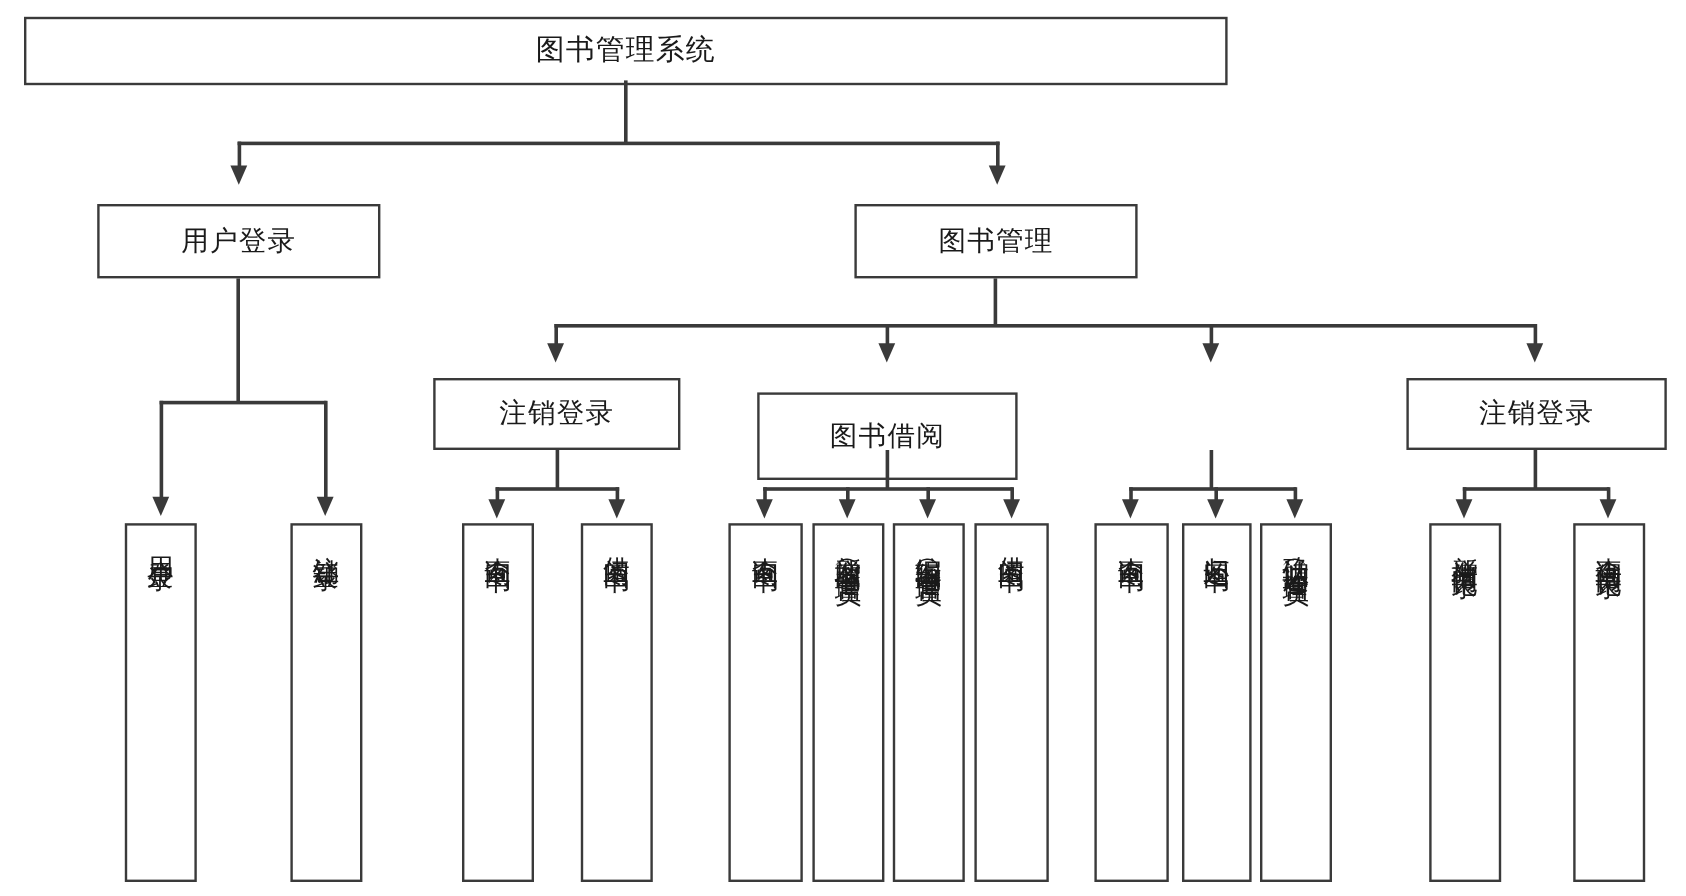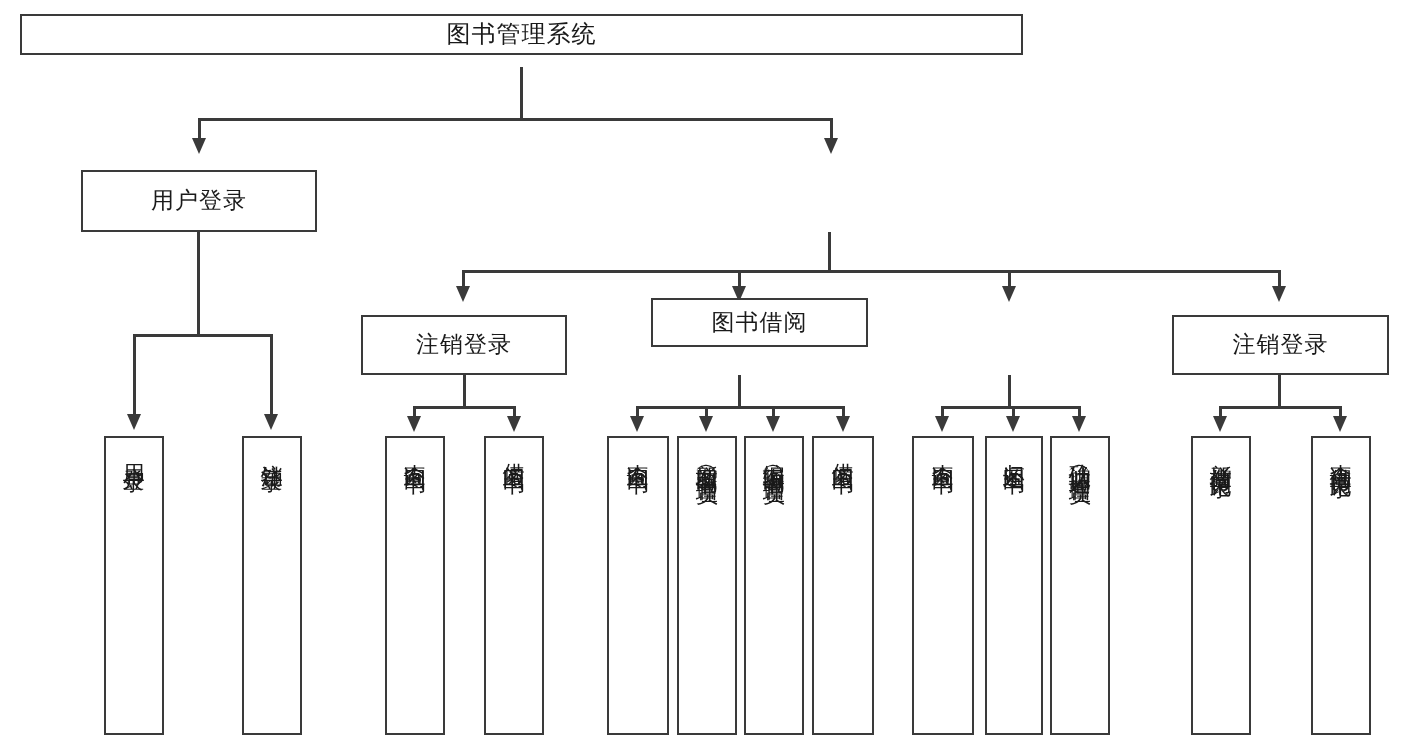--- a/index.html
+++ b/index.html
@@ -80,33 +80,36 @@
     white-space: nowrap;
     letter-spacing: 0.5px;
     font-family: "Liberation Sans", "DejaVu Sans", sans-serif;
   }
 </style>
 </head>
 <body>
 
 <div id="canvas">
 
-  <div class="node root" style="left:20px; top:14px; width:1003px; height:41px;">
+  <div class="node root" style="left:20px; top:14px; width:1003px; height:57px;">
     <span class="label">图书管理系统</span>
   </div>
 
   <div class="conn vline" style="left:520px; top:67px; width:2.5px; height:52px;"></div>
   <div class="conn hline" style="left:198px; top:118px; width:635px; height:2.5px;"></div>
   <div class="conn vline" style="left:198px; top:118px; width:2.5px; height:22px;"></div>
   <div class="conn vline" style="left:830px; top:118px; width:2.5px; height:22px;"></div>
   <div class="arrow" style="left:192px; top:138px;"></div>
   <div class="arrow" style="left:824px; top:138px;"></div>
 
   <div class="node lvl2" style="left:81px; top:170px; width:236px; height:62px;">
     <span class="label">用户登录</span>
+  </div>
+  <div class="node lvl2" style="left:712px; top:170px; width:236px; height:62px;">
+    <span class="label">图书管理</span>
   </div>
 
   <div class="conn vline" style="left:197px; top:232px; width:2.5px; height:104px;"></div>
   <div class="conn hline" style="left:133px; top:334px; width:139px; height:2.5px;"></div>
   <div class="conn vline" style="left:133px; top:334px; width:2.5px; height:82px;"></div>
   <div class="conn vline" style="left:270px; top:334px; width:2.5px; height:82px;"></div>
   <div class="arrow" style="left:127px; top:414px;"></div>
   <div class="arrow" style="left:264px; top:414px;"></div>
 
   <div class="conn vline" style="left:828px; top:232px; width:2.5px; height:40px;"></div>
@@ -116,21 +119,21 @@
   <div class="conn vline" style="left:1008px; top:270px; width:2.5px; height:18px;"></div>
   <div class="conn vline" style="left:1278px; top:270px; width:2.5px; height:18px;"></div>
   <div class="arrow" style="left:456px; top:286px;"></div>
   <div class="arrow" style="left:732px; top:286px;"></div>
   <div class="arrow" style="left:1002px; top:286px;"></div>
   <div class="arrow" style="left:1272px; top:286px;"></div>
 
   <div class="node lvl3" style="left:361px; top:315px; width:206px; height:60px;">
     <span class="label">注销登录</span>
   </div>
-  <div class="node lvl3" style="left:631px; top:298px; width:217px; height:49px;margin-left:20px;">
+  <div class="node lvl3" style="left:631px; top:327px; width:217px; height:73px;">
     <span class="label">图书借阅</span>
   </div>
   <div class="node lvl3" style="left:1172px; top:315px; width:217px; height:60px;">
     <span class="label">注销登录</span>
   </div>
 
   <div class="conn vline" style="left:463px; top:375px; width:2.5px; height:33px;"></div>
   <div class="conn hline" style="left:413px; top:406px; width:103px; height:2.5px;"></div>
   <div class="conn vline" style="left:413px; top:406px; width:2.5px; height:12px;"></div>
   <div class="conn vline" style="left:513px; top:406px; width:2.5px; height:12px;"></div>

